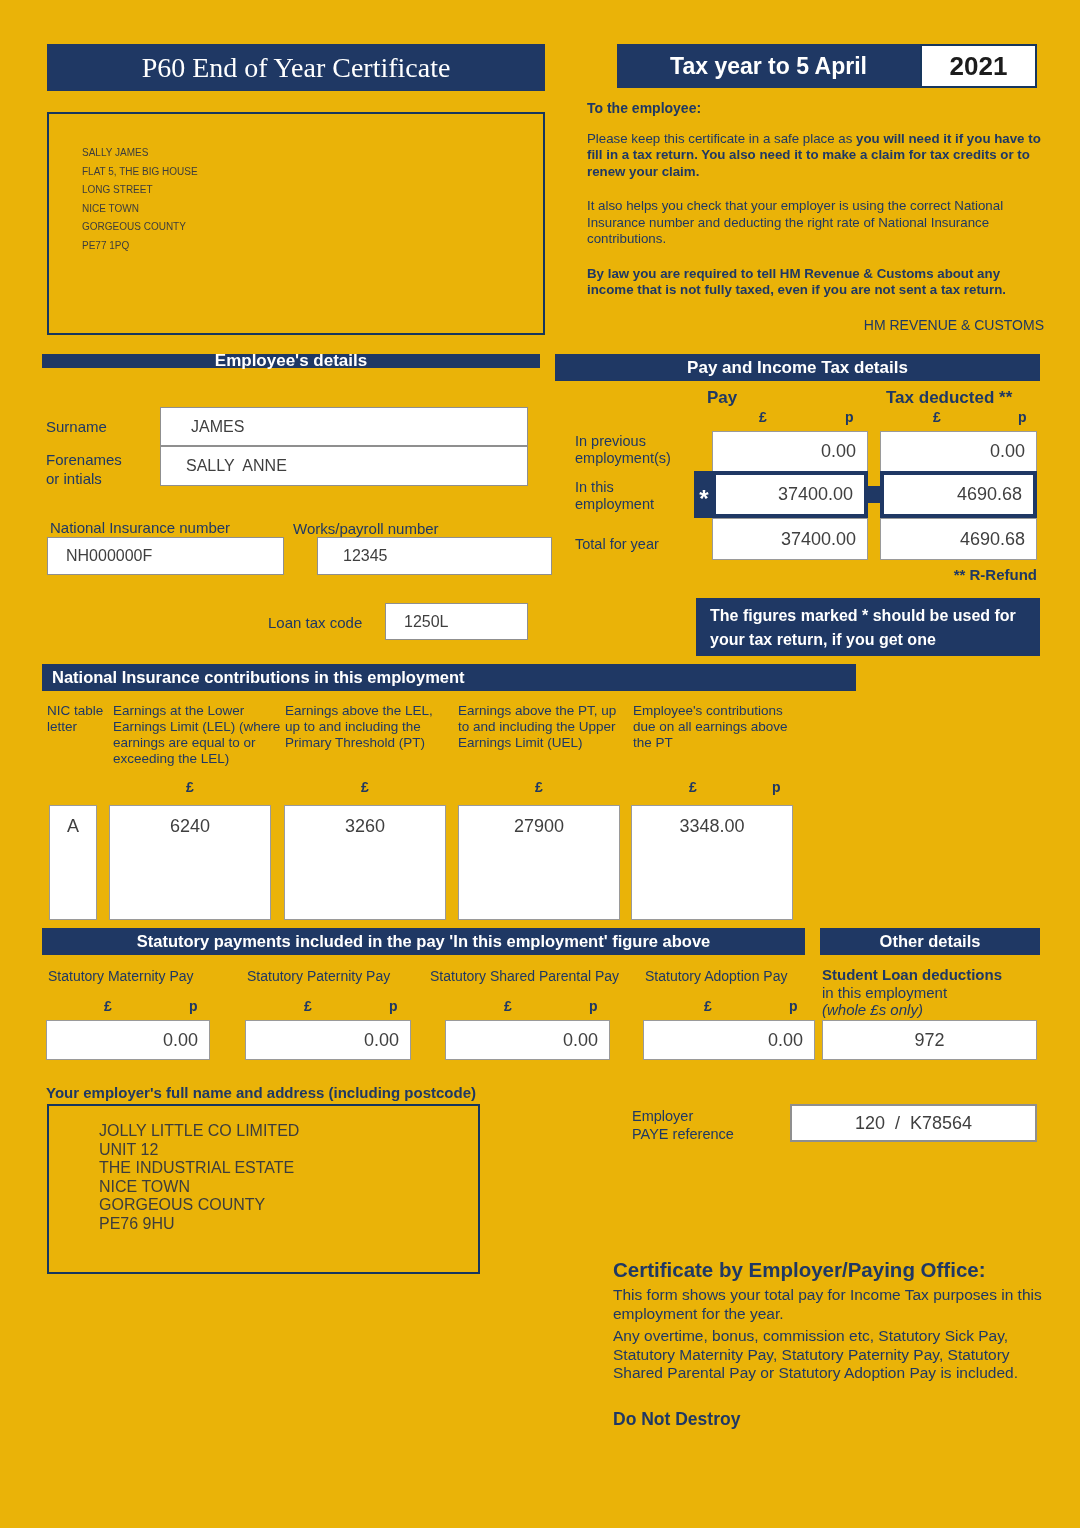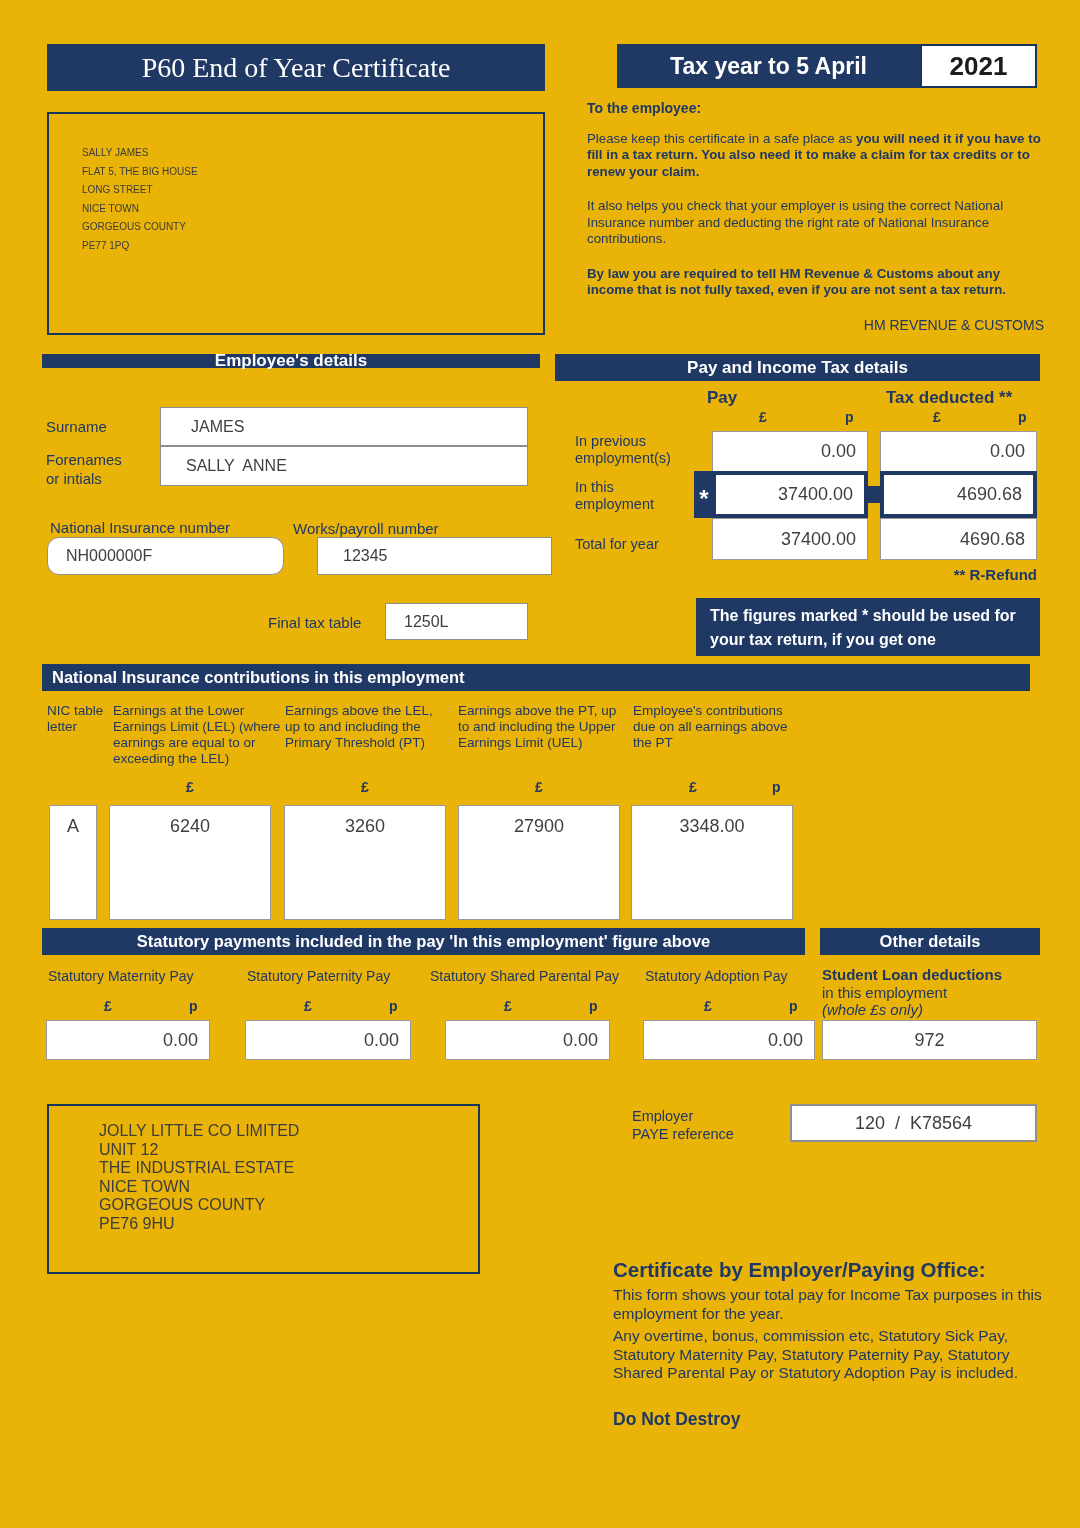--- a/index.html
+++ b/index.html
@@ -36,21 +36,21 @@
 
   
   #emp-bar{left:42px;top:354px;width:498px;height:14px;font-size:17px;}
   #surname-lbl{left:46px;top:418px;}
   #forenames-lbl{left:46px;top:450px;line-height:19px;white-space:pre-line;}
   #ni-lbl{left:50px;top:519px;}
   #works-lbl{left:293px;top:520px;}
   #taxcode-lbl{left:268px;top:614px;}
   #surname-box{left:160px;top:407px;width:368px;height:39px;padding-left:30px;}
   #forenames-box{left:160px;top:446px;width:368px;height:40px;padding-left:25px;white-space:pre;}
-  #ni-box{left:47px;top:537px;width:237px;height:38px;padding-left:18px;border-radius:12px;}
+  #ni-box{left:47px;top:537px;width:237px;height:38px;padding-left:18px;}
   #works-box{left:293px;top:537px;width:235px;height:38px;padding-left:25px;margin-left:24px;}
   #taxcode-box{left:385px;top:603px;width:143px;height:37px;padding-left:18px;}
 
   
   #paytax-bar{left:555px;top:354px;width:485px;height:27px;font-size:17px;}
   .colhead{position:absolute;font-weight:bold;font-size:17px;color:#1f3864;}
   #pay-col{left:707px;top:388px;}
   #tax-col{left:886px;top:388px;}
   #cur-pay-l{left:759px;top:409px;} #cur-pay-p{left:845px;top:409px;}
   #cur-tax-l{left:933px;top:409px;} #cur-tax-p{left:1018px;top:409px;}
@@ -69,21 +69,21 @@
              font-size:24px;font-weight:bold;}
   #star-cell span{position:relative;top:4px;}
   #connector{position:absolute;left:864px;top:486px;width:18px;height:17px;background:#1f3864;}
   #refund-note{position:absolute;left:830px;top:566px;width:207px;text-align:right;
                font-weight:bold;font-size:15px;color:#1f3864;}
   #star-note{position:absolute;left:696px;top:598px;width:344px;height:58px;background:#1f3864;
              color:#fff;font-size:16px;font-weight:600;line-height:24px;
              padding:6px 10px 0 14px;box-sizing:border-box;}
 
   
-  #nic-bar{left:42px;top:664px;width:988px;height:27px;justify-content:flex-start;
+  #nic-bar{left:42px;top:664px;width:814px;height:27px;justify-content:flex-start;
            padding-left:10px;font-size:16.5px;}
   .niclbl{position:absolute;top:703px;font-size:13.5px;line-height:16px;color:#1f3864;}
   #nic-l0{left:47px;width:62px;}
   #nic-l1{left:113px;width:172px;}
   #nic-l2{left:285px;width:162px;}
   #nic-l3{left:458px;width:168px;}
   #nic-l4{left:633px;width:160px;}
   #nic-c1{left:186px;top:779px;} #nic-c2{left:361px;top:779px;}
   #nic-c3{left:535px;top:779px;} #nic-c4{left:689px;top:779px;} #nic-c4p{left:772px;top:779px;}
   .nicbox{position:absolute;top:805px;height:115px;border:1.5px solid #9a9a9a;background:#fff;
@@ -157,21 +157,21 @@
   <div class="bar" id="emp-bar">Employee's details</div>
   <div class="lbl" id="surname-lbl">Surname</div>
   <div class="field" id="surname-box">JAMES</div>
   <div class="lbl" id="forenames-lbl">Forenames
 or intials</div>
   <div class="field" id="forenames-box">SALLY  ANNE</div>
   <div class="lbl" id="ni-lbl">National Insurance number</div>
   <div class="field" id="ni-box">NH000000F</div>
   <div class="lbl" id="works-lbl">Works/payroll number</div>
   <div class="field" id="works-box">12345</div>
-  <div class="lbl" id="taxcode-lbl">Final tax table</div>
+  <div class="lbl" id="taxcode-lbl">Loan tax code</div>
   <div class="field" id="taxcode-box">1250L</div>
 
   <div class="bar" id="paytax-bar">Pay and Income Tax details</div>
   <div class="colhead" id="pay-col">Pay</div>
   <div class="colhead" id="tax-col">Tax deducted **</div>
   <div class="cur" id="cur-pay-l">£</div>
   <div class="cur" id="cur-pay-p">p</div>
   <div class="cur" id="cur-tax-l">£</div>
   <div class="cur" id="cur-tax-p">p</div>
 
@@ -232,20 +232,21 @@
   <div class="vbox statbox" id="stat-b3">0.00</div>
 
   <div class="bar" id="other-bar">Other details</div>
   <div id="sl-label">
     <div class="b">Student Loan deductions</div>
     <div>in this employment</div>
     <div class="i">(whole £s only)</div>
   </div>
   <div class="vbox" id="sl-box">972</div>
 
+  <div id="empl-heading">Your employer's full name and address (including postcode)</div>
   <div id="empl-box">JOLLY LITTLE CO LIMITED
 UNIT 12
 THE INDUSTRIAL ESTATE
 NICE TOWN
 GORGEOUS COUNTY
 PE76 9HU</div>
   <div class="lbl" id="paye-lbl">Employer
 PAYE reference</div>
   <div class="vbox" id="paye-box">120  /  K78564</div>
 

